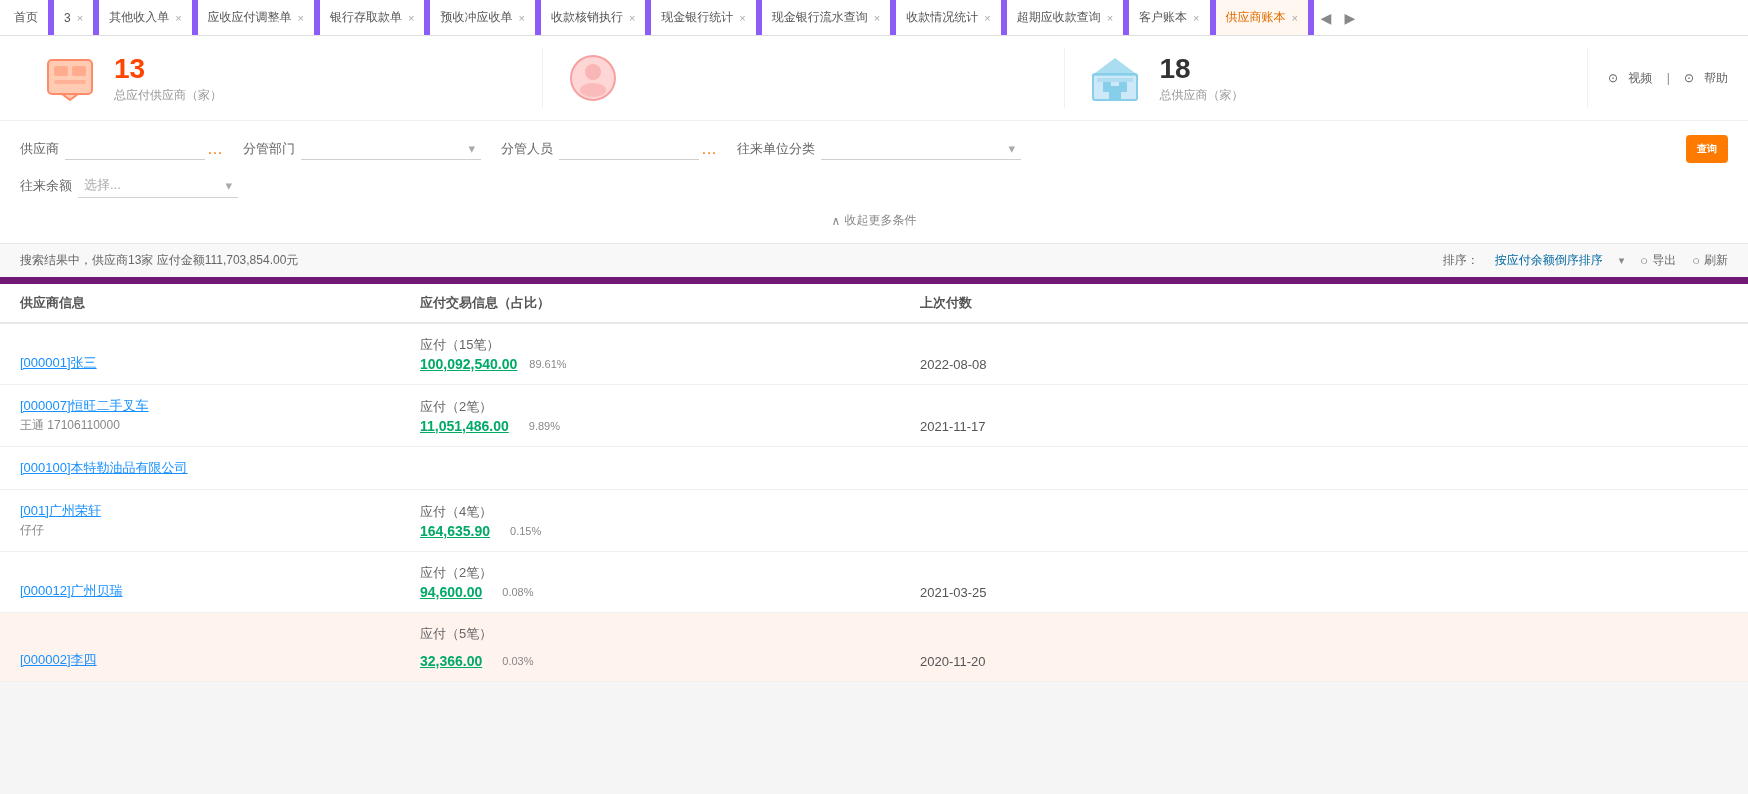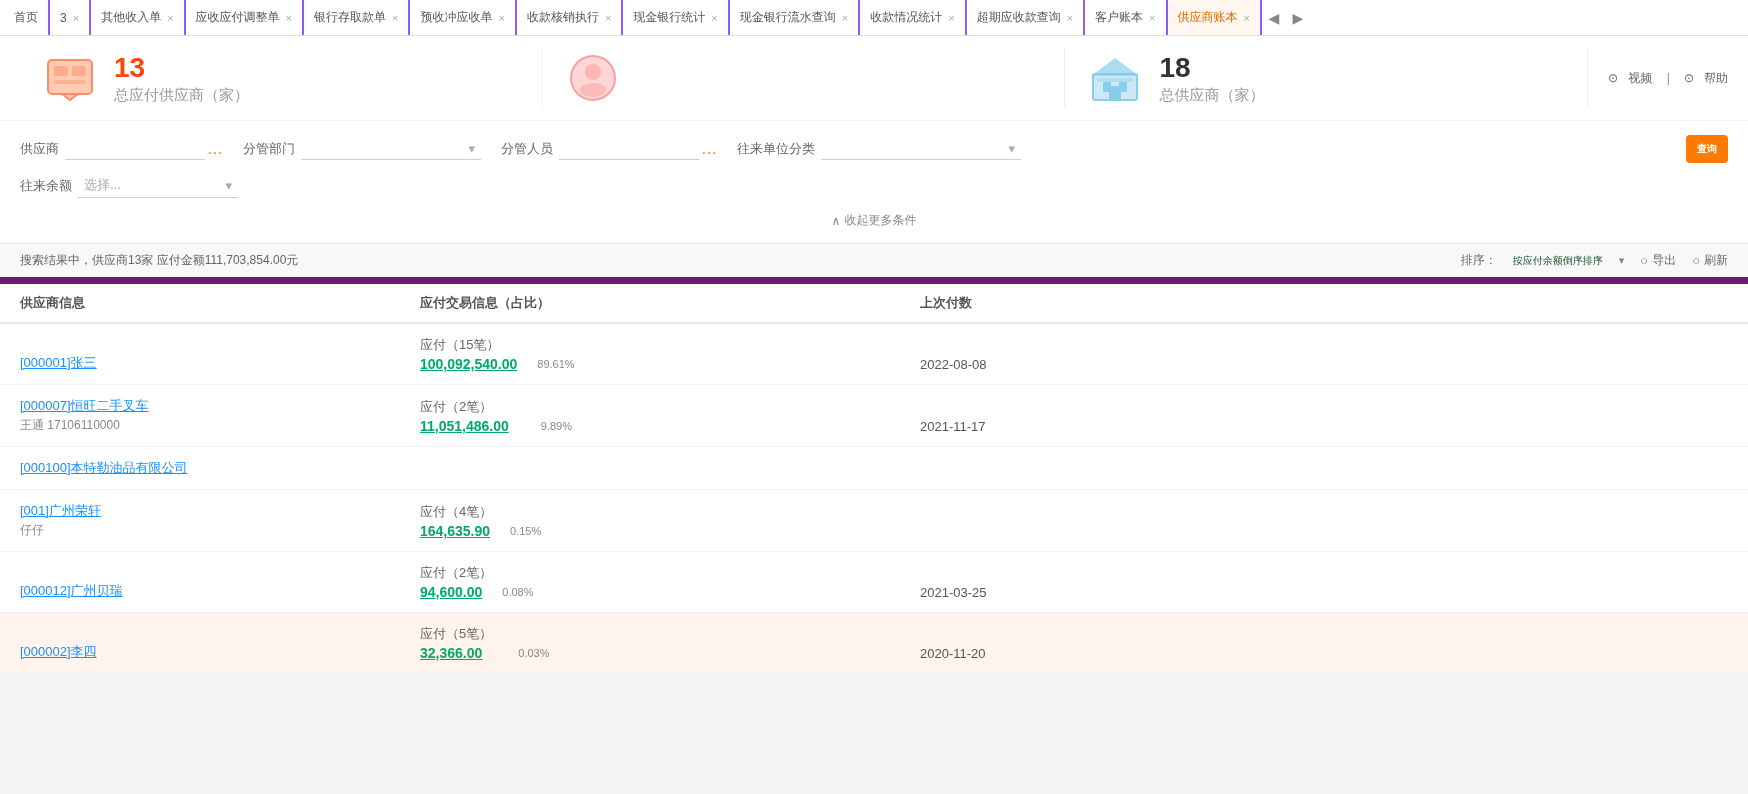--- a/index.html
+++ b/index.html
@@ -17,21 +17,21 @@
     }
     .nav-tab {
       display: flex;
       align-items: center;
       padding: 0 10px;
       height: 100%;
       font-size: 12px;
       color: #555;
       cursor: pointer;
       white-space: nowrap;
-      border-right: 2px solid #8b5cf6;
+      border-right: 6px solid #8b5cf6;
     }
     .nav-tab.active { color: #e06c00; background: #fff7f0; }
     .nav-tab .close-x { margin-left: 6px; color: #aaa; font-size: 11px; }
     .nav-arrow {
       display: flex;
       align-items: center;
       justify-content: center;
       width: 24px;
       height: 100%;
       cursor: pointer;
@@ -62,21 +62,21 @@
       align-items: center;
       justify-content: center;
       margin-right: 14px;
       font-size: 36px;
     }
     .stat-icon.orange { color: #ff8c69; }
     .stat-icon.pink { color: #f7a0a0; }
     .stat-icon.blue { color: #87ceeb; }
     .stat-info {}
     .stat-number { font-size: 28px; font-weight: bold; color: #ff4500; line-height: 1.2; }
-    .stat-label { font-size: 15px; color: #999; margin-top: 2px; }
+    .stat-label { font-size: 12px; color: #999; margin-top: 2px; }
     .header-right {
       display: flex;
       align-items: center;
       font-size: 12px;
       color: #666;
       gap: 10px;
       padding-left: 20px;
     }
     .header-right a { color: #666; text-decoration: none; }
 
@@ -157,22 +157,22 @@
       color: #666;
     }
     .result-bar .right-actions {
       margin-left: auto;
       display: flex;
       align-items: center;
       gap: 16px;
     }
     .sort-label { color: #666; font-size: 12px; }
     .sort-select {
-      color: #14532d;
-      font-size: 10px;
+      color: #0369a1;
+      font-size: 12px;
       cursor: pointer;
     }
     .action-btn {
       display: flex;
       align-items: center;
       gap: 4px;
       color: #666;
       font-size: 12px;
       cursor: pointer;
     }
@@ -406,35 +406,35 @@
   </div>
 
   <div id="table-body">
       <div class="table-row">
     <div class="col-supplier-info">
       <div class="supplier-name">[000001]张三</div>
 
     </div>
     <div class="col-transaction transaction-col">
       <div class="tx-label">应付（15笔）</div>
-      <div style="display:flex; align-items:center; gap:8px; margin-top:2px;">
+      <div style="display:flex; align-items:center; gap:0; margin-top:2px;">
         <span class="tx-amount">100,092,540.00</span>
         <span class="tx-percentage">89.61%</span>
       </div>
     </div>
     <div class="col-last-payment last-payment">2022-08-08</div>
   </div>
       <div class="table-row">
     <div class="col-supplier-info">
       <div class="supplier-name">[000007]恒旺二手叉车</div>
       <div class="supplier-contact">王通  17106110000</div>
     </div>
     <div class="col-transaction transaction-col">
       <div class="tx-label">应付（2笔）</div>
-      <div style="display:flex; align-items:center; gap:20px; margin-top:2px;">
+      <div style="display:flex; align-items:center; gap:8px; margin-top:2px;">
         <span class="tx-amount">11,051,486.00</span>
         <span class="tx-percentage">9.89%</span>
       </div>
     </div>
     <div class="col-last-payment last-payment">2021-11-17</div>
   </div>
       <div class="table-row">
     <div class="col-supplier-info">
       <div class="supplier-name">[000100]本特勒油品有限公司</div>
 
@@ -468,21 +468,21 @@
     </div>
     <div class="col-last-payment last-payment">2021-03-25</div>
   </div>
       <div class="table-row highlighted">
     <div class="col-supplier-info">
       <div class="supplier-name">[000002]李四</div>
 
     </div>
     <div class="col-transaction transaction-col">
       <div class="tx-label">应付（5笔）</div>
-      <div style="display:flex; align-items:center; gap:24px; margin-top:2px;">
+      <div style="display:flex; align-items:center; gap:8px; margin-top:10px;">
         <span class="tx-amount">32,366.00</span>
         <span class="tx-percentage">0.03%</span>
       </div>
     </div>
     <div class="col-last-payment last-payment">2020-11-20</div>
   </div>
     </div>
 </div>
 
 </body></html>

